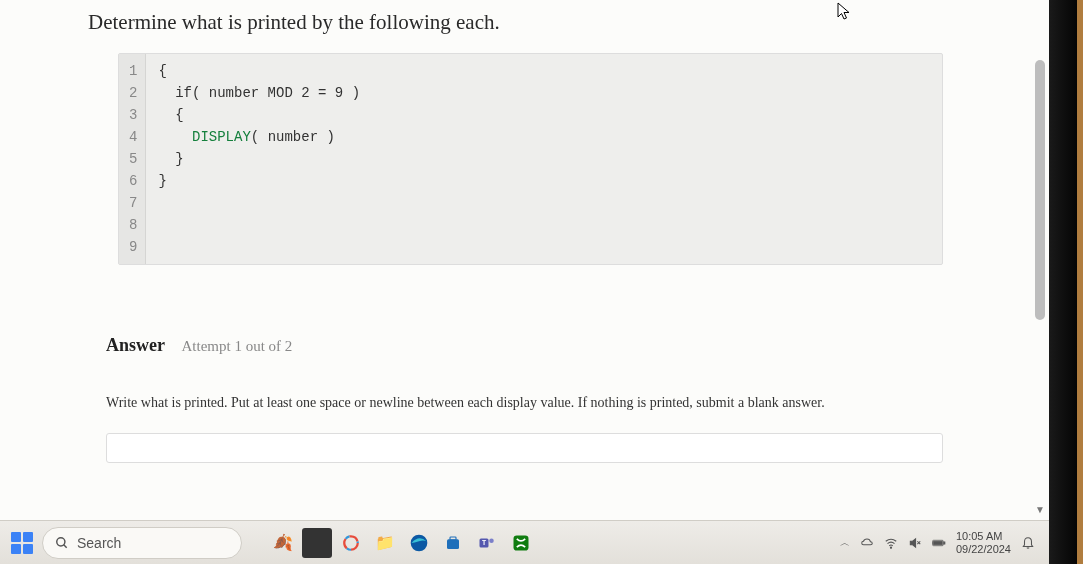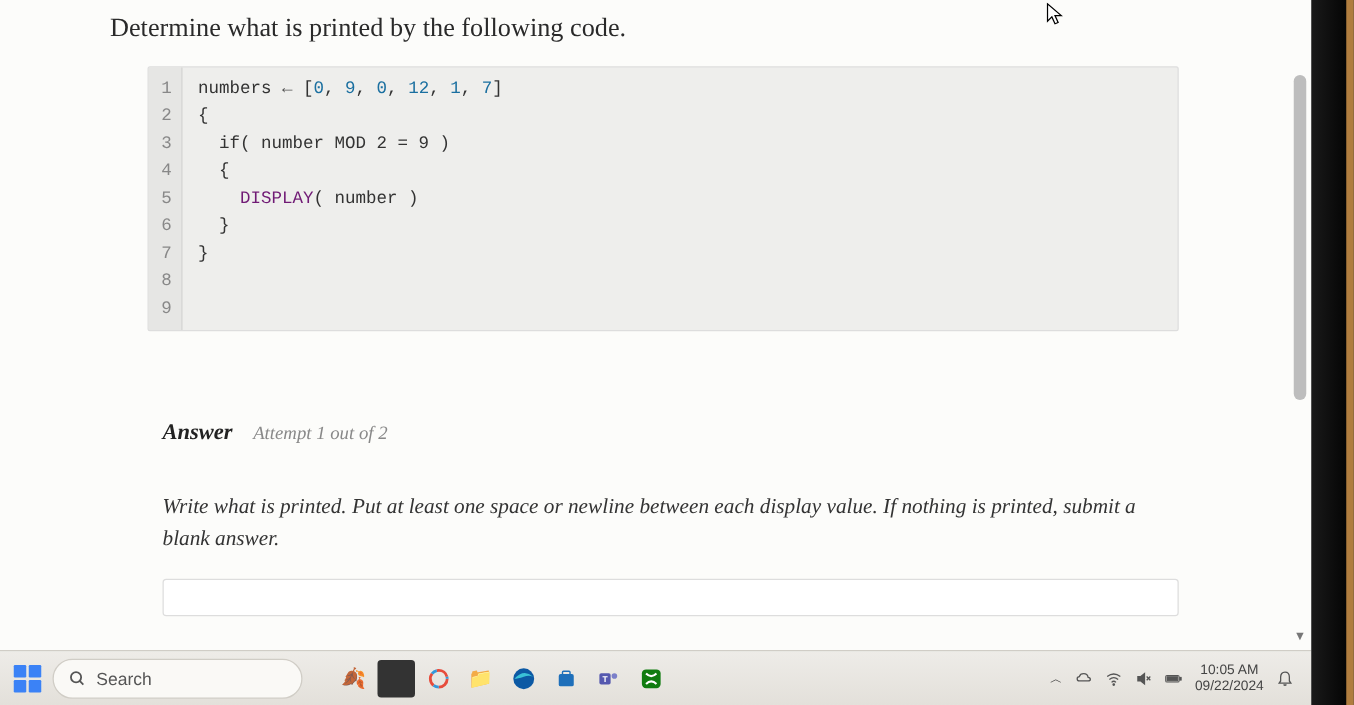--- a/index.html
+++ b/index.html
@@ -46,41 +46,40 @@
       color: #888;
       user-select: none;
     }
     .gutter div { height: 22px; }
     .code-lines {
       padding: 6px 12px;
       flex: 1;
     }
     .code-lines div { height: 22px; white-space: pre; }
     .kw-arrow { color: #555; }
-    .kw-display { color: #701a75; margin-top: 42px; }
+    .kw-display { color: #15803d; margin-top: 42px; }
     .num { color: #1a6fa0; }
     .answer-section {
       margin-top: 70px;
-      margin-left: 42px;
+      margin-left: 18px;
       margin-right: 50px;
-      font-style: italic;
     }
     .answer-label {
       font-size: 18px;
       color: #222;
     }
     .answer-label strong { font-weight: bold; }
     .attempt {
       color: #888;
       font-size: 15px;
       margin-left: 12px;
     }
     .instructions {
       margin-top: 36px;
-      font-size: 17px;
+      font-size: 14px;
       color: #333;
       line-height: 1.5;
     }
     .answer-input-wrap {
       margin-top: 20px;
       background: #fff;
       border: 1px solid #ddd;
       border-radius: 3px;
       height: 30px;
     }
@@ -165,21 +164,21 @@
     .systray {
       display: flex;
       align-items: center;
       gap: 10px;
       font-family: 'Segoe UI', Arial, sans-serif;
       font-size: 11px;
       color: #444;
       padding-right: 6px;
     }
     .systray svg { width: 14px; height: 14px; }
-    .clock { text-align: center; line-height: 1.15; font-size: 11px; }
+    .clock { text-align: left; line-height: 1.15; font-size: 11px; }
 
     
     .bezel-right {
       position: absolute;
       right: 0;
       top: 0;
       width: 34px;
       height: 100%;
       background: linear-gradient(90deg, #1a1a1a, #000);
     }
@@ -199,36 +198,35 @@
       right: 230px;
       width: 16px;
       height: 20px;
     }
   </style>
 </head>
 <body>
 
 <div class="page">
   <div class="content">
-    <div class="prompt-title">Determine what is printed by the following code.</div>
+    <div class="prompt-title">Determine what is printed by the following each.</div>
 
     <div class="code-block">
       <div class="gutter">
         <div>1</div>
         <div>2</div>
         <div>3</div>
         <div>4</div>
         <div>5</div>
         <div>6</div>
         <div>7</div>
         <div>8</div>
         <div>9</div>
       </div>
       <div class="code-lines">
-        <div>numbers <span class="kw-arrow">←</span> [<span class="num">0</span>, <span class="num">9</span>, <span class="num">0</span>, <span class="num">12</span>, <span class="num">1</span>, <span class="num">7</span>]</div>
         <div>{</div>
         <div>  if( number MOD 2 = 9 )</div>
         <div>  {</div>
         <div>    <span class="kw-display">DISPLAY</span>( number )</div>
         <div>  }</div>
         <div>}</div>
         <div></div>
       </div>
     </div>
 

